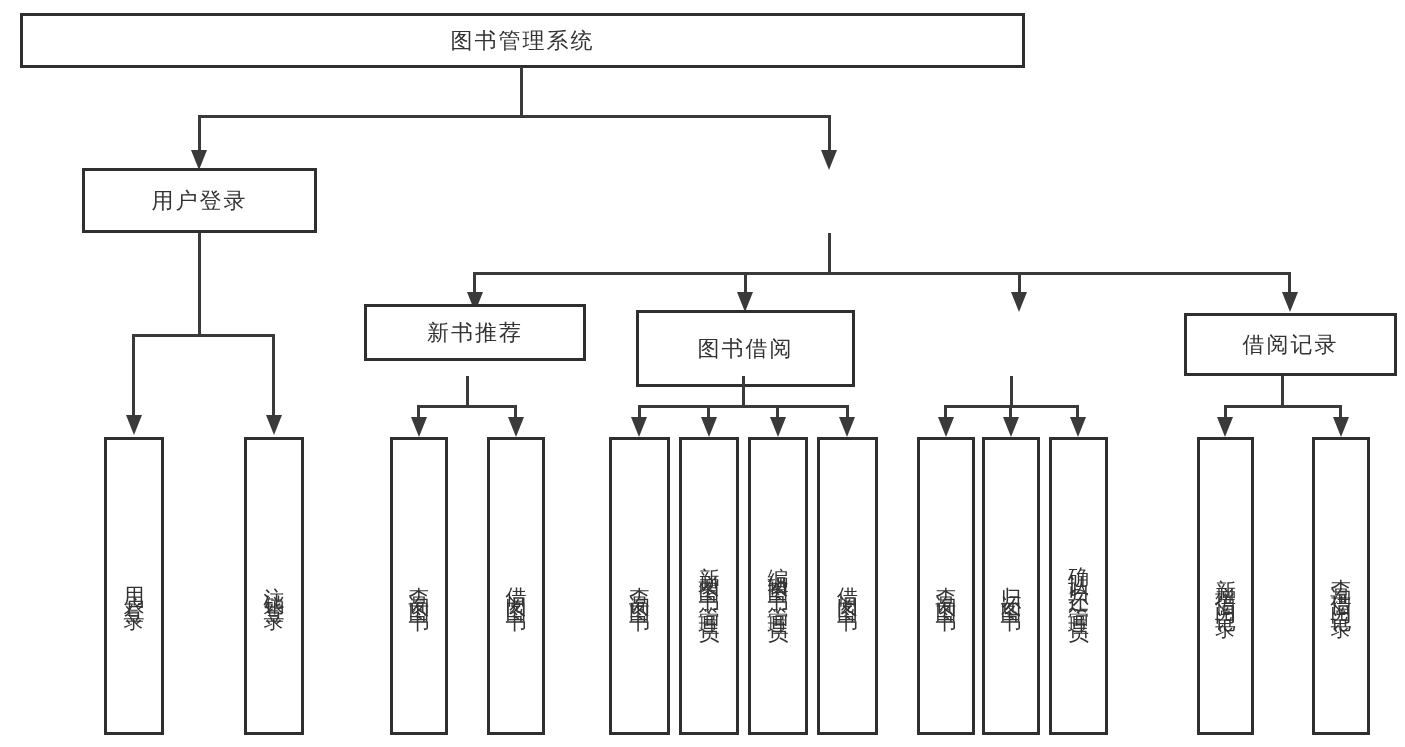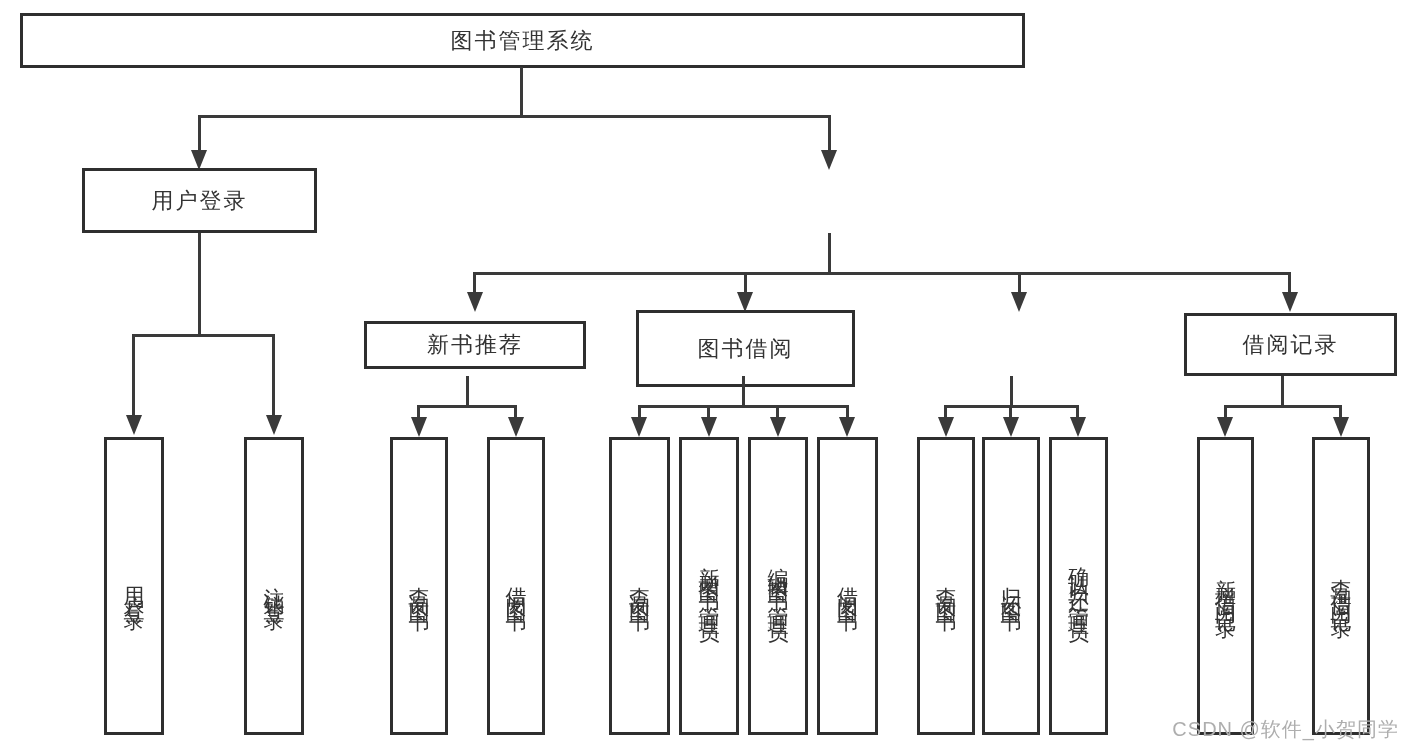--- a/index.html
+++ b/index.html
@@ -6,21 +6,21 @@
     --line:#3a3a3a;
     --border:#2f2f2f;
     --text:#333333;
     --wm:#aeaeae;
     --bg:#ffffff;
   }
   html,body{margin:0;padding:0;background:var(--bg);}
   #canvas{
     position:relative;width:1405px;height:747px;background:var(--bg);
     overflow:hidden;
-    font-family:Liberation Sans, sans-serif;
+    font-family:Liberation Serif, serif;
     color:var(--text);
   }
   .box{
     position:absolute;background:#fff;border:3px solid var(--border);
     display:flex;align-items:center;justify-content:center;
     font-size:22px;letter-spacing:2px;box-sizing:border-box;
   }
   .vbox{
     position:absolute;background:#fff;border:3px solid var(--border);
     display:flex;align-items:center;justify-content:center;
@@ -70,21 +70,21 @@
   <div class="hline" style="left:473px;top:272px;width:818px"></div>
   <div class="vline" style="left:473px;top:272px;height:22px"></div>
   <div class="vline" style="left:744px;top:272px;height:22px"></div>
   <div class="vline" style="left:1018px;top:272px;height:22px"></div>
   <div class="vline" style="left:1288px;top:272px;height:22px"></div>
   <div class="arr" style="left:467px;top:292px"></div>
   <div class="arr" style="left:737px;top:292px"></div>
   <div class="arr" style="left:1011px;top:292px"></div>
   <div class="arr" style="left:1282px;top:292px"></div>
 
-  <div class="box" style="left:364px;top:321px;width:222px;height:48px">新书推荐</div>
+  <div class="box" style="left:364px;top:304px;width:222px;height:57px">新书推荐</div>
   <div class="box" style="left:636px;top:310px;width:219px;height:77px">图书借阅</div>
   <div class="box" style="left:1184px;top:313px;width:213px;height:63px">借阅记录</div>
 
   <div class="vline" style="left:466px;top:376px;height:31px"></div>
   <div class="hline" style="left:417px;top:405px;width:100px"></div>
   <div class="vline" style="left:417px;top:405px;height:14px"></div>
   <div class="vline" style="left:514px;top:405px;height:14px"></div>
   <div class="arr" style="left:411px;top:417px"></div>
   <div class="arr" style="left:508px;top:417px"></div>
   <div class="vbox" style="left:390px;width:58px">查询图书</div>
@@ -119,15 +119,14 @@
 
   <div class="vline" style="left:1281px;top:376px;height:31px"></div>
   <div class="hline" style="left:1224px;top:405px;width:117px"></div>
   <div class="vline" style="left:1224px;top:405px;height:14px"></div>
   <div class="vline" style="left:1339px;top:405px;height:14px"></div>
   <div class="arr" style="left:1217px;top:417px"></div>
   <div class="arr" style="left:1333px;top:417px"></div>
   <div class="vbox" style="left:1197px;width:57px">新增借阅记录</div>
   <div class="vbox" style="left:1312px;width:58px">查询借阅记录</div>
 
-  <div class="watermark">CSDN @软件_小贺同学</div>
 
 </div>
 
 </body></html>

